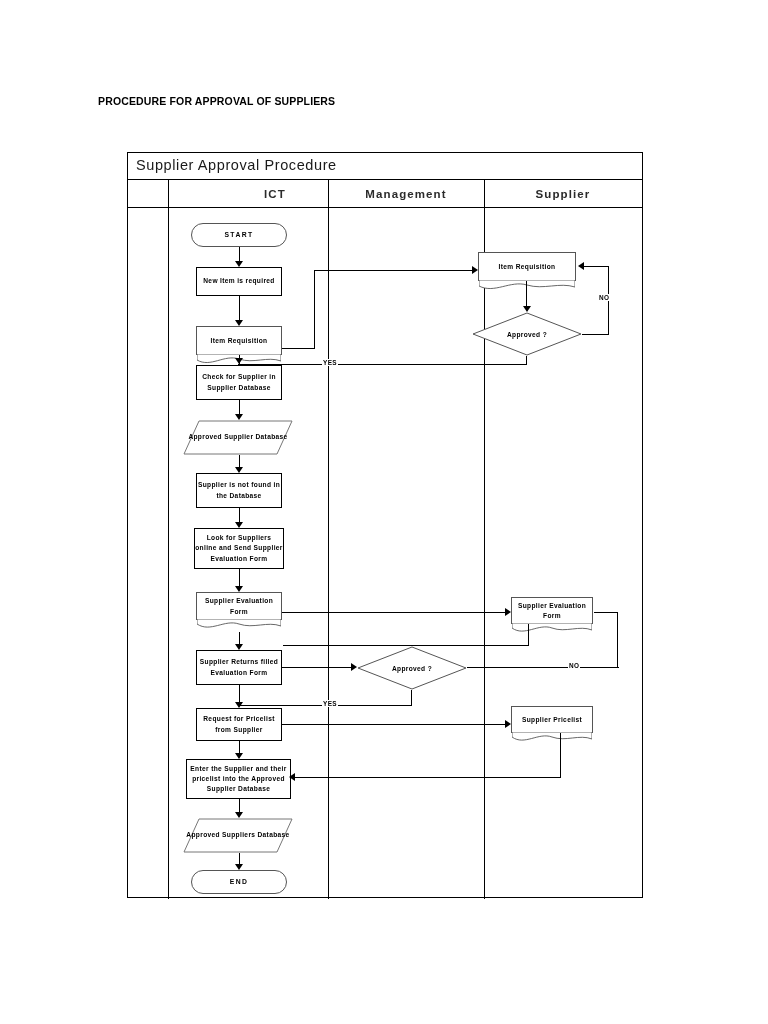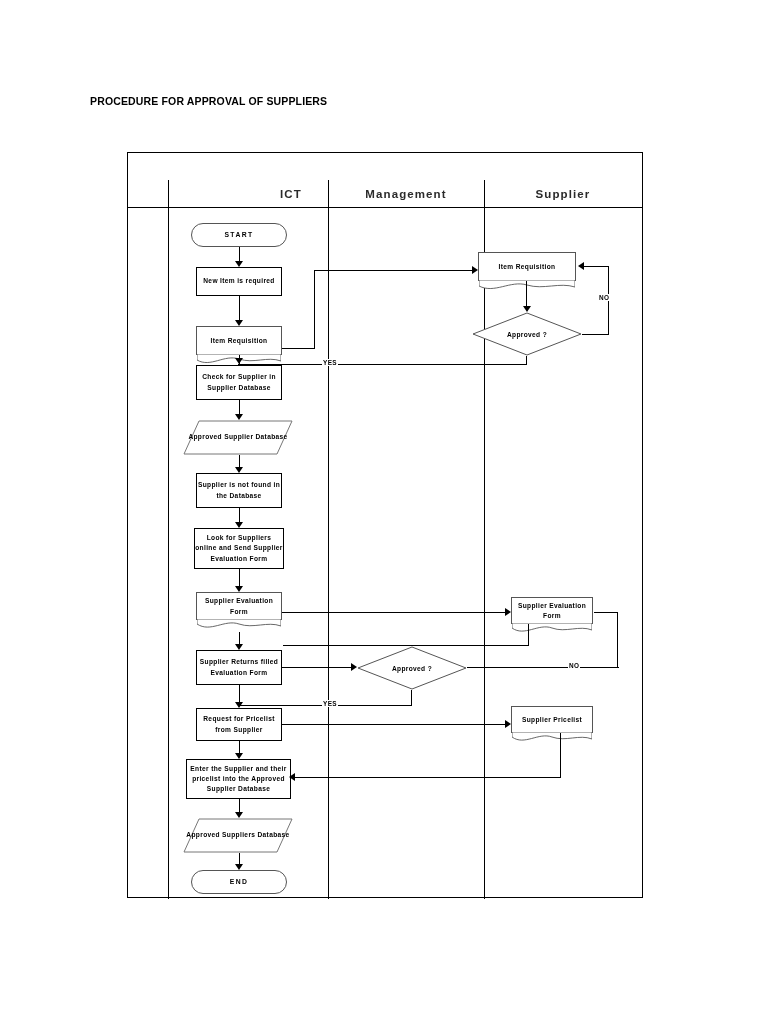--- a/index.html
+++ b/index.html
@@ -1,20 +1,20 @@
 <!DOCTYPE html>
 <html><head>
 <meta charset="utf-8">
 <style>
   html,body{margin:0;padding:0;background:#fff;}
   body{width:768px;height:1024px;position:relative;
        font-family:"Liberation Sans","DejaVu Sans",sans-serif;color:#000;}
   .doc{position:absolute;left:0;top:0;width:768px;height:1024px;}
 
-  .heading{position:absolute;font-weight:bold;font-size:10.5px;letter-spacing:.15px;color:#000;white-space:nowrap;}
+  .heading{position:absolute;font-weight:bold;font-size:10.5px;letter-spacing:.15px;color:#000;white-space:nowrap;margin-left:8px;}
   #h1{left:90px;top:95px;}
   #h2{left:90px;top:125px;}
 
   
   .table{position:absolute;left:127px;top:152px;width:516px;height:746px;
          border:1.3px solid #000;box-sizing:border-box;background:#fff;}
   .title-row{position:absolute;left:0;top:0;width:100%;height:27px;
              border-bottom:1.3px solid #000;box-sizing:border-box;}
   .title-row span{position:absolute;left:8px;top:4px;font-size:14.5px;letter-spacing:.6px;color:#1a1a1a;}
   .hdr-row{position:absolute;left:0;top:27px;width:100%;height:28px;
@@ -51,24 +51,27 @@
 </style>
 </head>
 <body>
 
 <div class="doc">
 
   <div class="heading" id="h1">PROCEDURE FOR APPROVAL OF SUPPLIERS</div>
 
   <div class="table">
 
+    <div class="title-row">
+      <span>Supplier Approval Procedure</span>
+    </div>
 
     <div class="hdr-row">
       <div class="hdr-cell" style="left:0px;width:40px;"></div>
-      <div class="hdr-cell" style="left:44px;width:160px;padding-left:39px;">ICT</div>
+      <div class="hdr-cell" style="left:28px;width:160px;padding-left:39px;">ICT</div>
       <div class="hdr-cell" style="left:356px;width:158px;">Supplier</div>
       <div class="hdr-cell" style="left:200px;width:156px;">Management</div>
     </div>
 
     <div class="vline" style="left:40px;"></div>
     <div class="vline" style="left:200px;"></div>
     <div class="vline" style="left:356px;"></div>
 
     <div class="lane">
 

